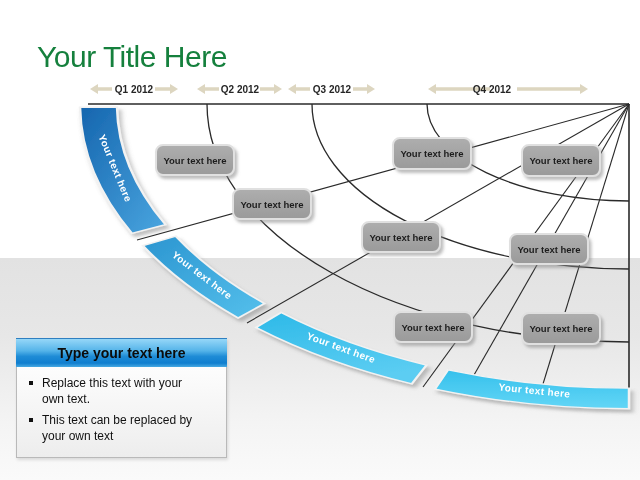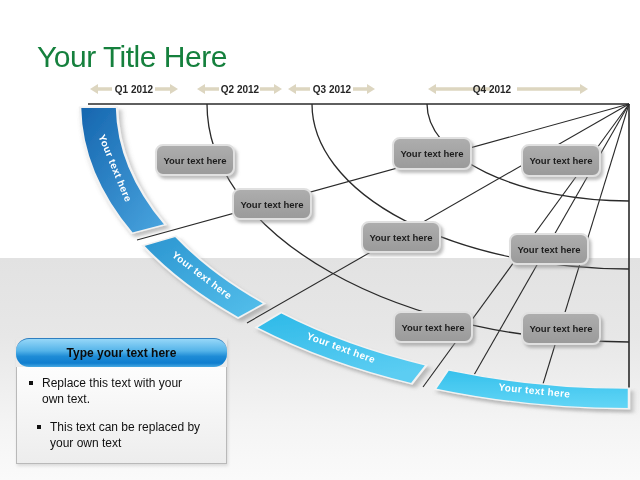--- a/index.html
+++ b/index.html
@@ -18,29 +18,29 @@
   .box-label{font-size:9.5px;font-weight:bold;fill:#1d1d1d;}
   .thinline{stroke:#2a2a2a;fill:none;}
   .callout{
     position:absolute;left:16px;top:338px;width:211px;
     box-shadow:1px 2px 3px rgba(0,0,0,0.12);
   }
   .callout-header{
     height:28px;border-top:1px solid var(--co-border,#2f7fc0);
     background:linear-gradient(180deg,var(--co-top,#96d7f8) 0%,#55b4e9 42%,var(--co-mid,#1f8cd6) 62%,#0f7ecf 86%,var(--co-bot,#47a9e2) 100%);
     display:flex;align-items:center;justify-content:center;
-    font-size:12px;font-weight:bold;color:#0b0b0b;border-radius:13px;
+    font-size:14px;font-weight:bold;color:#0b0b0b;
   }
   .callout-body{
     background:linear-gradient(180deg,#fdfdfd 0%,#ededed 100%);
     border:1px solid #b9b9b9;border-top:none;
     padding:9px 10px 12px 10px;min-height:69px;
   }
-  .bullet{display:flex;margin-bottom:13px;}
-  .bullet:last-child{margin-bottom:0;justify-content:center;}
+  .bullet{display:flex;margin-bottom:6px;}
+  .bullet:last-child{margin-bottom:0;}
   .bullet-marker{width:4px;height:4px;background:#111;margin:5px 9px 0 2px;flex-shrink:0;}
   .bullet-text{font-size:12px;line-height:1.3;color:#111;max-width:158px;}
 </style>
 </head>
 <body>
 
 <div class="title">Your Title Here</div>
 
 <svg width="640" height="480" viewBox="0 0 640 480">
   <defs>

